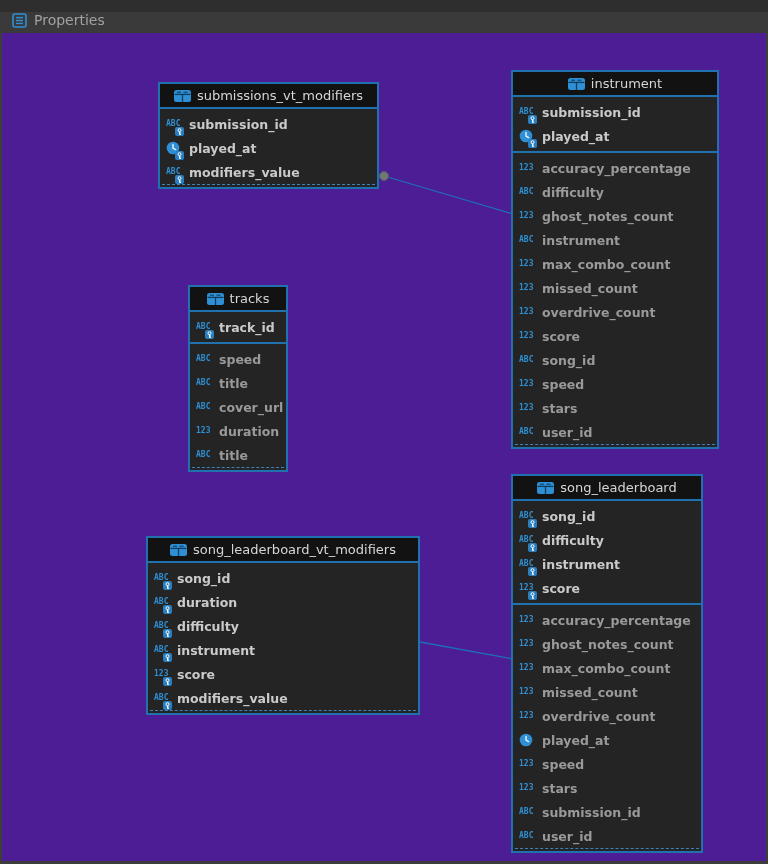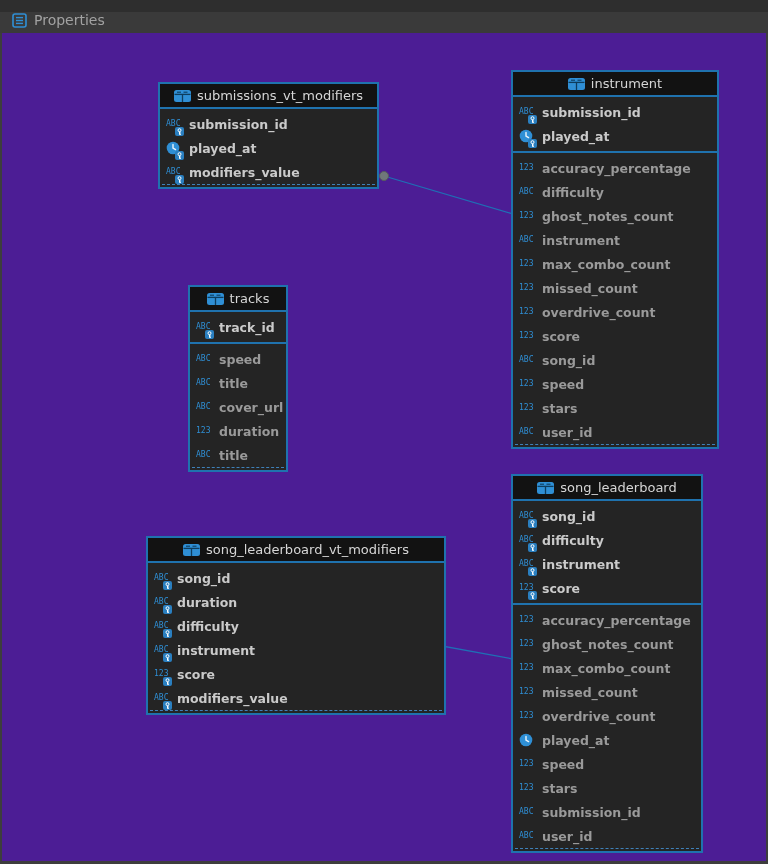--- a/index.html
+++ b/index.html
@@ -50,21 +50,21 @@
     height:24px; display:flex; align-items:center; gap:5px;
     padding:0 8px 0 6px; white-space:nowrap;
   }
   .cname { font-size:12.5px; color:#9a9a9a;font-weight:bold; }
   .row.key .cname { color:#cacaca; font-weight:bold; }
   .icw {
     width:18px; min-width:18px; height:17px; position:relative;
     display:inline-flex; align-items:center; justify-content:flex-start;
   }
   .glyph {
-    color:#2f8fd5; font-weight:normal; font-size:8px; letter-spacing:0;
+    color:#2f8fd5; font-weight:bold; font-size:8px; letter-spacing:0;
     font-family:"DejaVu Sans Mono","Liberation Mono",monospace; line-height:1;
   }
   .keybadge {
     position:absolute; right:0px; bottom:-3px; width:9px; height:9px;
     background:#2a7fc0; border-radius:2px;
     display:flex; align-items:center; justify-content:center;
   }
 </style>
 </head>
 <body>
@@ -329,21 +329,21 @@
           <span class="cname">duration</span>
         </div>
         <div class="row">
           <span class="icw">
             <span class="glyph">ABC</span>
           </span>
           <span class="cname">title</span>
         </div>
       </div>
     </div>
-    <div class="entity" style="left: 144px; top: 503px; width: 300px;">
+    <div class="entity" style="left: 144px; top: 503px; width: 274px;">
       <div class="ent-header">
         <span style="display:inline-flex">
           <svg width="17" height="12" viewBox="0 0 17 12">
             <rect x="0" y="0" width="17" height="12" rx="2.5" fill="#2f8fd5"></rect>
             <line x1="0.5" y1="4.4" x2="16.5" y2="4.4" stroke="#0e3d5e" stroke-width="1.3"></line>
             <line x1="8.5" y1="4.4" x2="8.5" y2="12" stroke="#0e3d5e" stroke-width="1.3"></line>
             <line x1="3" y1="2.2" x2="7" y2="2.2" stroke="#0e3d5e" stroke-width="1.1"></line>
             <line x1="9.5" y1="2.2" x2="13.5" y2="2.2" stroke="#0e3d5e" stroke-width="1.1"></line>
           </svg>
         </span>

